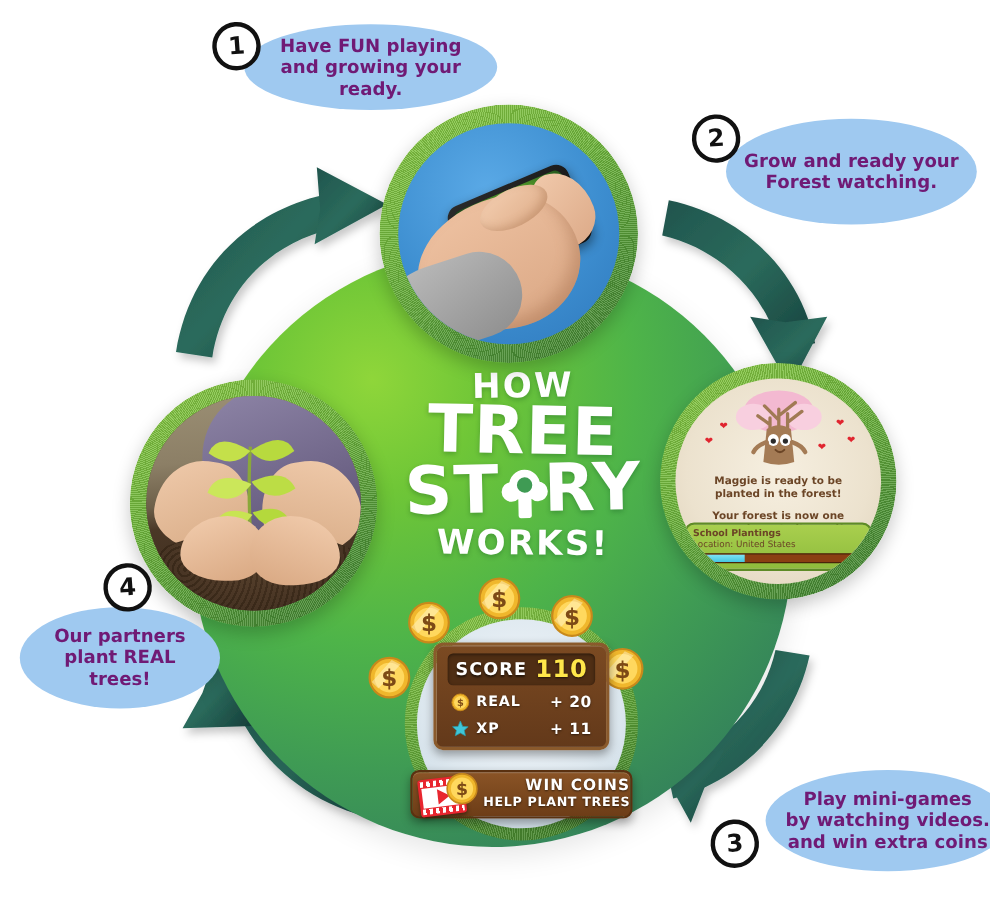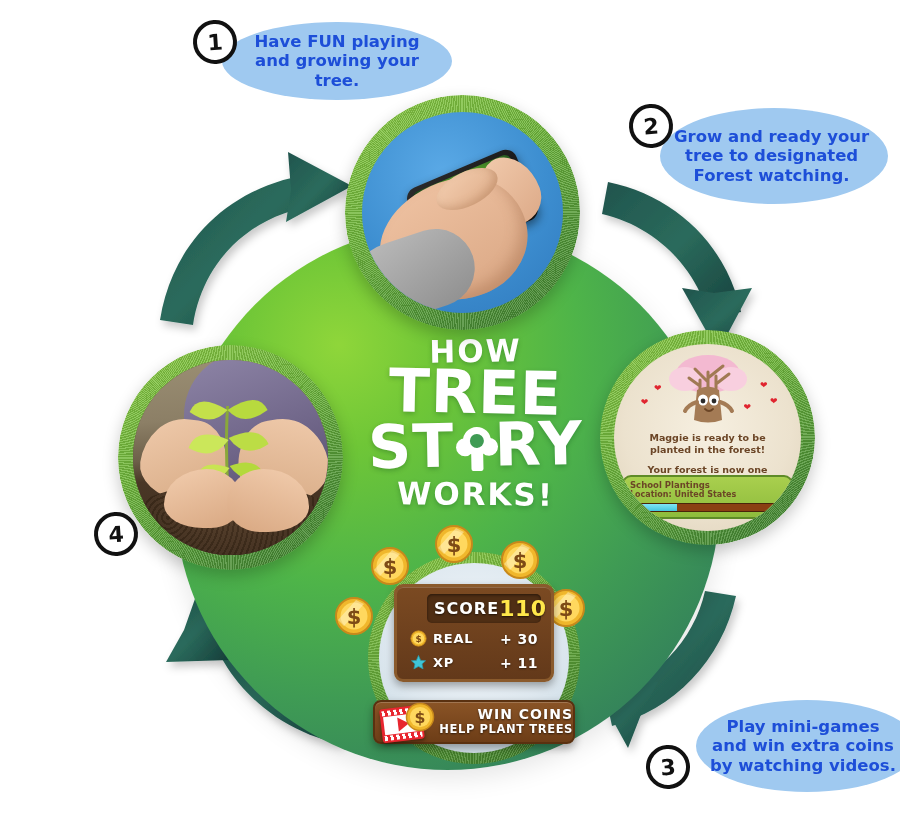--- a/index.html
+++ b/index.html
@@ -170,21 +170,21 @@
   }
   .app-msg.second { margin-top: 9px; }
   .app-progress-panel {
     position: absolute; left: 8px; right: 8px; bottom: 12px;
     background: linear-gradient(#a9cf4e,#8ebc3c);
     border: 2px solid #5e8b27;
     border-radius: 9px;
     padding: 3px 6px 5px;
   }
   .app-progress-title { font-size: 8.5px; font-weight: 700; color: #6b4526; line-height: 1.2; }
-  .app-progress-sub   { font-size: 8px;  font-weight: 700; color: #6b4526; line-height: 1.2; }
+  .app-progress-sub   { font-size: 8px;  font-weight: 400; color: #6b4526; line-height: 1.2; }
   .app-progress-track {
     margin-top: 3px; height: 9px;
     background: #8a3f12; border: 1.5px solid #49240a; border-radius: 3px;
     overflow: hidden;
   }
   .app-progress-fill { height: 100%; background: linear-gradient(#7fe4f5,#45c6e0); }
   .heart { position: absolute; color: #e0252f; font-size: 9px; }
 
   
   #node-seed { left: 118px; top: 345px; width: 225px; height: 225px; }
@@ -237,21 +237,20 @@
     border-radius: 9px;
     box-shadow: 0 4px 9px rgba(0,0,0,0.35), inset 0 1px 0 rgba(255,255,255,0.18);
     padding: 7px 10px;
   }
   .score-row-top {
     background: #4f2e14;
     border-radius: 5px;
     padding: 2px 7px;
     display: flex; align-items: center; justify-content: space-between;
     box-shadow: inset 0 1px 3px rgba(0,0,0,0.5);
-    margin-left: 20px;
   }
   .score-lbl { color: #fff; font-weight: 700; font-size: 16px; letter-spacing: 1px;
                text-shadow: 0 1px 2px rgba(0,0,0,0.6); }
   .score-val { color: #ffe74a; font-weight: 700; font-size: 22px; letter-spacing: 0.5px;
                text-shadow: 0 1px 2px rgba(0,0,0,0.6); }
   .stat-row { display: flex; align-items: center; margin-top: 7px; padding: 0 3px; }
   .stat-icon { width: 17px; height: 17px; margin-right: 6px; flex: 0 0 auto; }
   .stat-name { color: #fff; font-weight: 700; font-size: 13px; letter-spacing: .8px;
                text-shadow: 0 1px 2px rgba(0,0,0,0.55); }
   .stat-amt  { color: #fff; font-weight: 700; font-size: 14px; margin-left: auto;
@@ -299,25 +298,25 @@
   .film-coin { position: absolute; left: 30px; top: 0px; z-index: 3; }
 
   .coin { position: absolute; }
 
   
   .arrows { position: absolute; inset: 0; pointer-events: none; }
 
   
   .callout {
     position: absolute;
-    display: flex; align-items: center; justify-content: flex-start;
+    display: flex; align-items: center; justify-content: center;
     text-align: center;
     border-radius: 50%;
     background: #9fc9f0;
-    color: #1d4ed8;
+    color: #701a75;
     font-family: "DejaVu Sans", sans-serif;
     font-weight: 700;
     line-height: 1.18;
     padding: 8px 14px;
   }
   .callout span { display: block; }
   .badge {
     position: absolute;
     width: 44px; height: 44px;
     border-radius: 50%;
@@ -550,21 +549,21 @@
       </div>
       <div class="stat-row">
         <span class="stat-icon">
           <svg width="17" height="17" viewBox="0 0 40 40">
               <circle cx="20" cy="20" r="18" fill="#f0b72c" stroke="#c8891b" stroke-width="2"></circle>
               <circle cx="20" cy="20" r="13.5" fill="#ffd85e"></circle>
               <text x="20" y="28" font-size="21" font-weight="700" text-anchor="middle" fill="#7d4a16" font-family="DejaVu Sans, sans-serif">$</text>
             </svg>
         </span>
         <span class="stat-name">REAL</span>
-        <span class="stat-amt">+ 30</span>
+        <span class="stat-amt">+ 20</span>
       </div>
       <div class="stat-row">
         <span class="stat-icon">
           <svg width="17" height="17" viewBox="0 0 24 24">
               <path d="M12,2 L15,9 L22,9.5 L17,14 L18.5,21 L12,17.5 L5.5,21 L7,14 L2,9.5 L9,9 Z" fill="#3fc6d8" stroke="#2a9aa8" stroke-width="1"></path>
             </svg>
         </span>
         <span class="stat-name">XP</span>
         <span class="stat-amt">+ 11</span>
       </div>
@@ -586,38 +585,44 @@
       <div class="labels">
         <div class="win-l1">WIN COINS</div>
         <div class="win-l2">HELP PLANT TREES</div>
       </div>
     </div>
   </div>
 
   <div class="callout" id="callout-1">
     <div>
       <span>Have FUN playing</span>
-      <span>and growing your tree.</span>
+      <span>and growing your ready.</span>
     </div>
   </div>
   <div class="badge" id="badge-1">1</div>
 
   <div class="callout" id="callout-2">
     <div>
       <span>Grow and ready your</span>
-      <span>tree to designated</span>
       <span>Forest watching.</span>
     </div>
   </div>
   <div class="badge" id="badge-2">2</div>
 
   <div class="callout" id="callout-3">
     <div>
       <span>Play mini-games</span>
+      <span>by watching videos.</span>
       <span>and win extra coins</span>
-      <span>by watching videos.</span>
     </div>
   </div>
   <div class="badge" id="badge-3">3</div>
 
+  <div class="callout" id="callout-4">
+    <div>
+      <span>Our partners</span>
+      <span>plant REAL</span>
+      <span>trees!</span>
+    </div>
+  </div>
   <div class="badge" id="badge-4">4</div>
 
 </div>
 
 </body></html>

